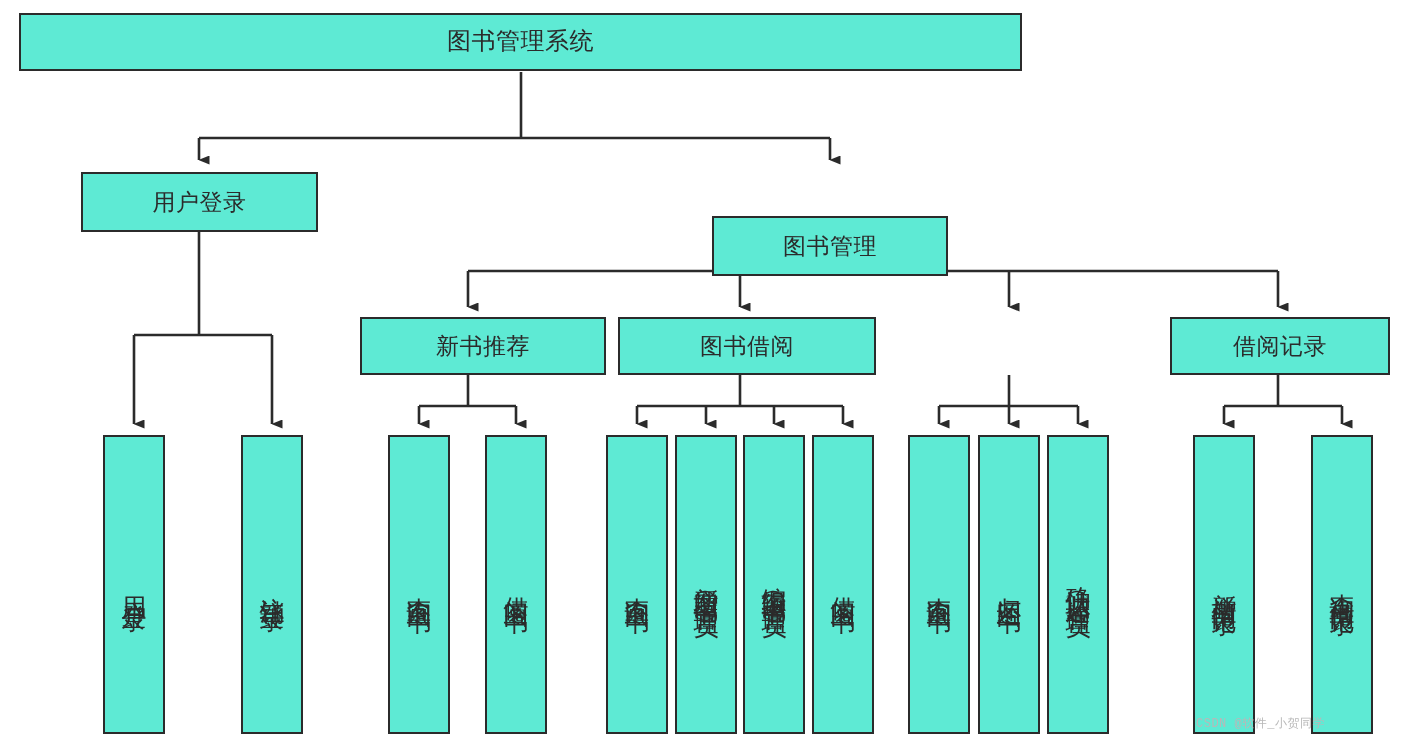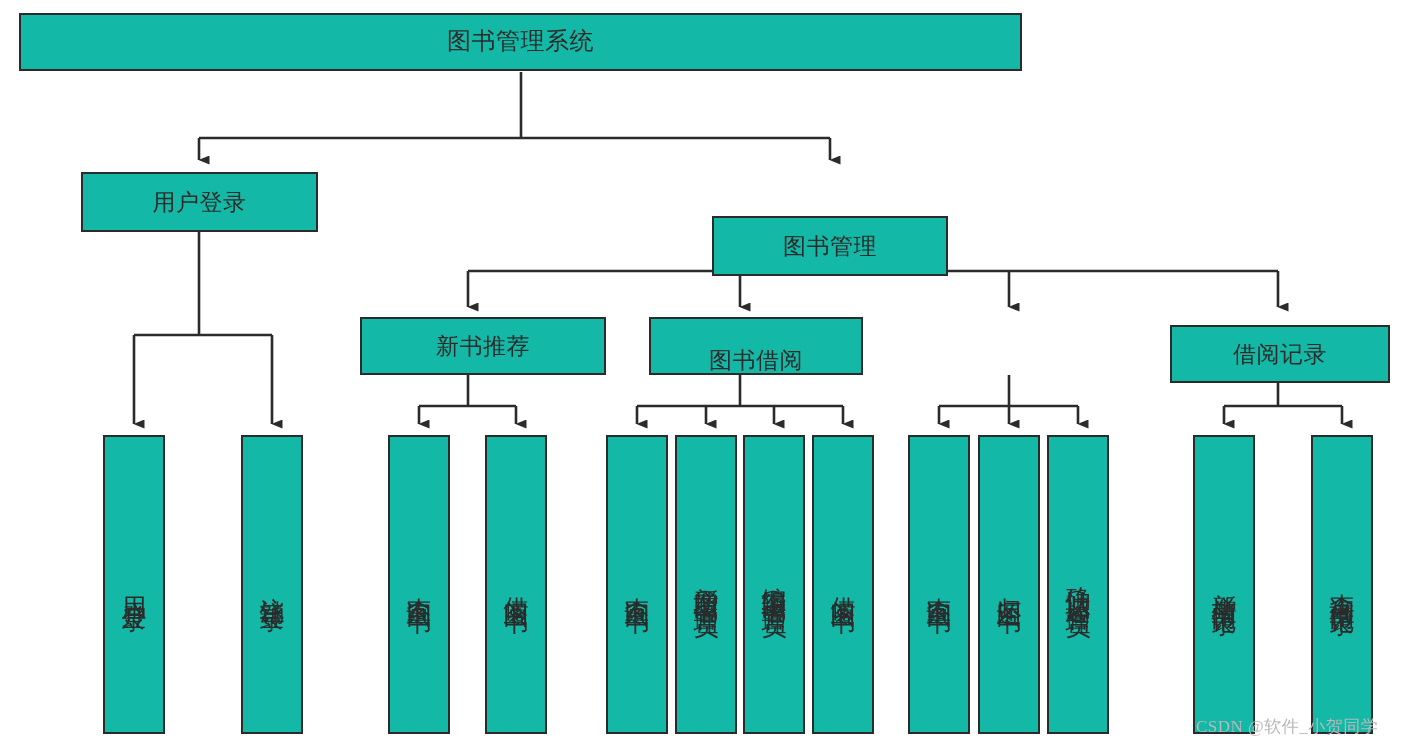--- a/index.html
+++ b/index.html
@@ -23,21 +23,21 @@
     left: 0;
     top: 0;
     width: 1405px;
     height: 747px;
     pointer-events: none;
   }
   .node {
     position: absolute;
     box-sizing: border-box;
     border: 2.5px solid #2b2b2b;
-    background: #14b8a6;
+    background: #5eead4;
     display: flex;
     align-items: center;
     justify-content: center;
     color: #2b2b2b;
   }
   .node-label {
     display: block;
     text-align: center;
     letter-spacing: 0.5px;
     color: #2b2b2b;
@@ -62,24 +62,24 @@
     text-orientation: upright;
     font-size: 25px;
     line-height: 1.0;
     letter-spacing: 4px;
     white-space: nowrap;
     max-height: 100%;
   }
   .watermark {
     position: absolute;
     color: #b8b8b8;
-    font-size: 17px;
+    font-size: 12px;
     white-space: nowrap;
     letter-spacing: 0.5px;
-    font-family: Liberation Serif, serif;
+    font-family: Liberation Mono, monospace;
   }
 </style>
 </head>
 <body>
 
 <div id="diagram-canvas">
 
   <svg id="edges-layer" viewBox="0 0 1405 747" width="1405" height="747" xmlns="http://www.w3.org/2000/svg">
     <defs>
       <marker id="arrowhead" markerWidth="9" markerHeight="11" refX="4.5" refY="10.5" orient="auto" markerUnits="userSpaceOnUse">
@@ -142,26 +142,26 @@
   </div>
 
   <div class="node horiz" style="left:712px; top:172px; width:236px; height:60px;margin-top:44px;">
     <span class="node-label">图书管理</span>
   </div>
 
   <div class="node horiz" style="left:360px; top:317px; width:246px; height:58px;">
     <span class="node-label">新书推荐</span>
   </div>
 
-  <div class="node horiz" style="left:649px; top:317px; width:214px; height:58px;align-items:flex-end;">
+  <div class="node horiz" style="left:618px; top:317px; width:258px; height:58px;">
     <span class="node-label">图书借阅</span>
   </div>
 
 
-  <div class="node horiz" style="left:1170px; top:317px; width:220px; height:58px;margin-top:8px;">
+  <div class="node horiz" style="left:1170px; top:317px; width:220px; height:58px;">
     <span class="node-label">借阅记录</span>
   </div>
 
   <div class="node vert" style="left:103px; top:435px; width:62px; height:299px;">
     <span class="node-label">用户登录</span>
   </div>
 
   <div class="node vert" style="left:241px; top:435px; width:62px; height:299px;">
     <span class="node-label">注销登录</span>
   </div>

